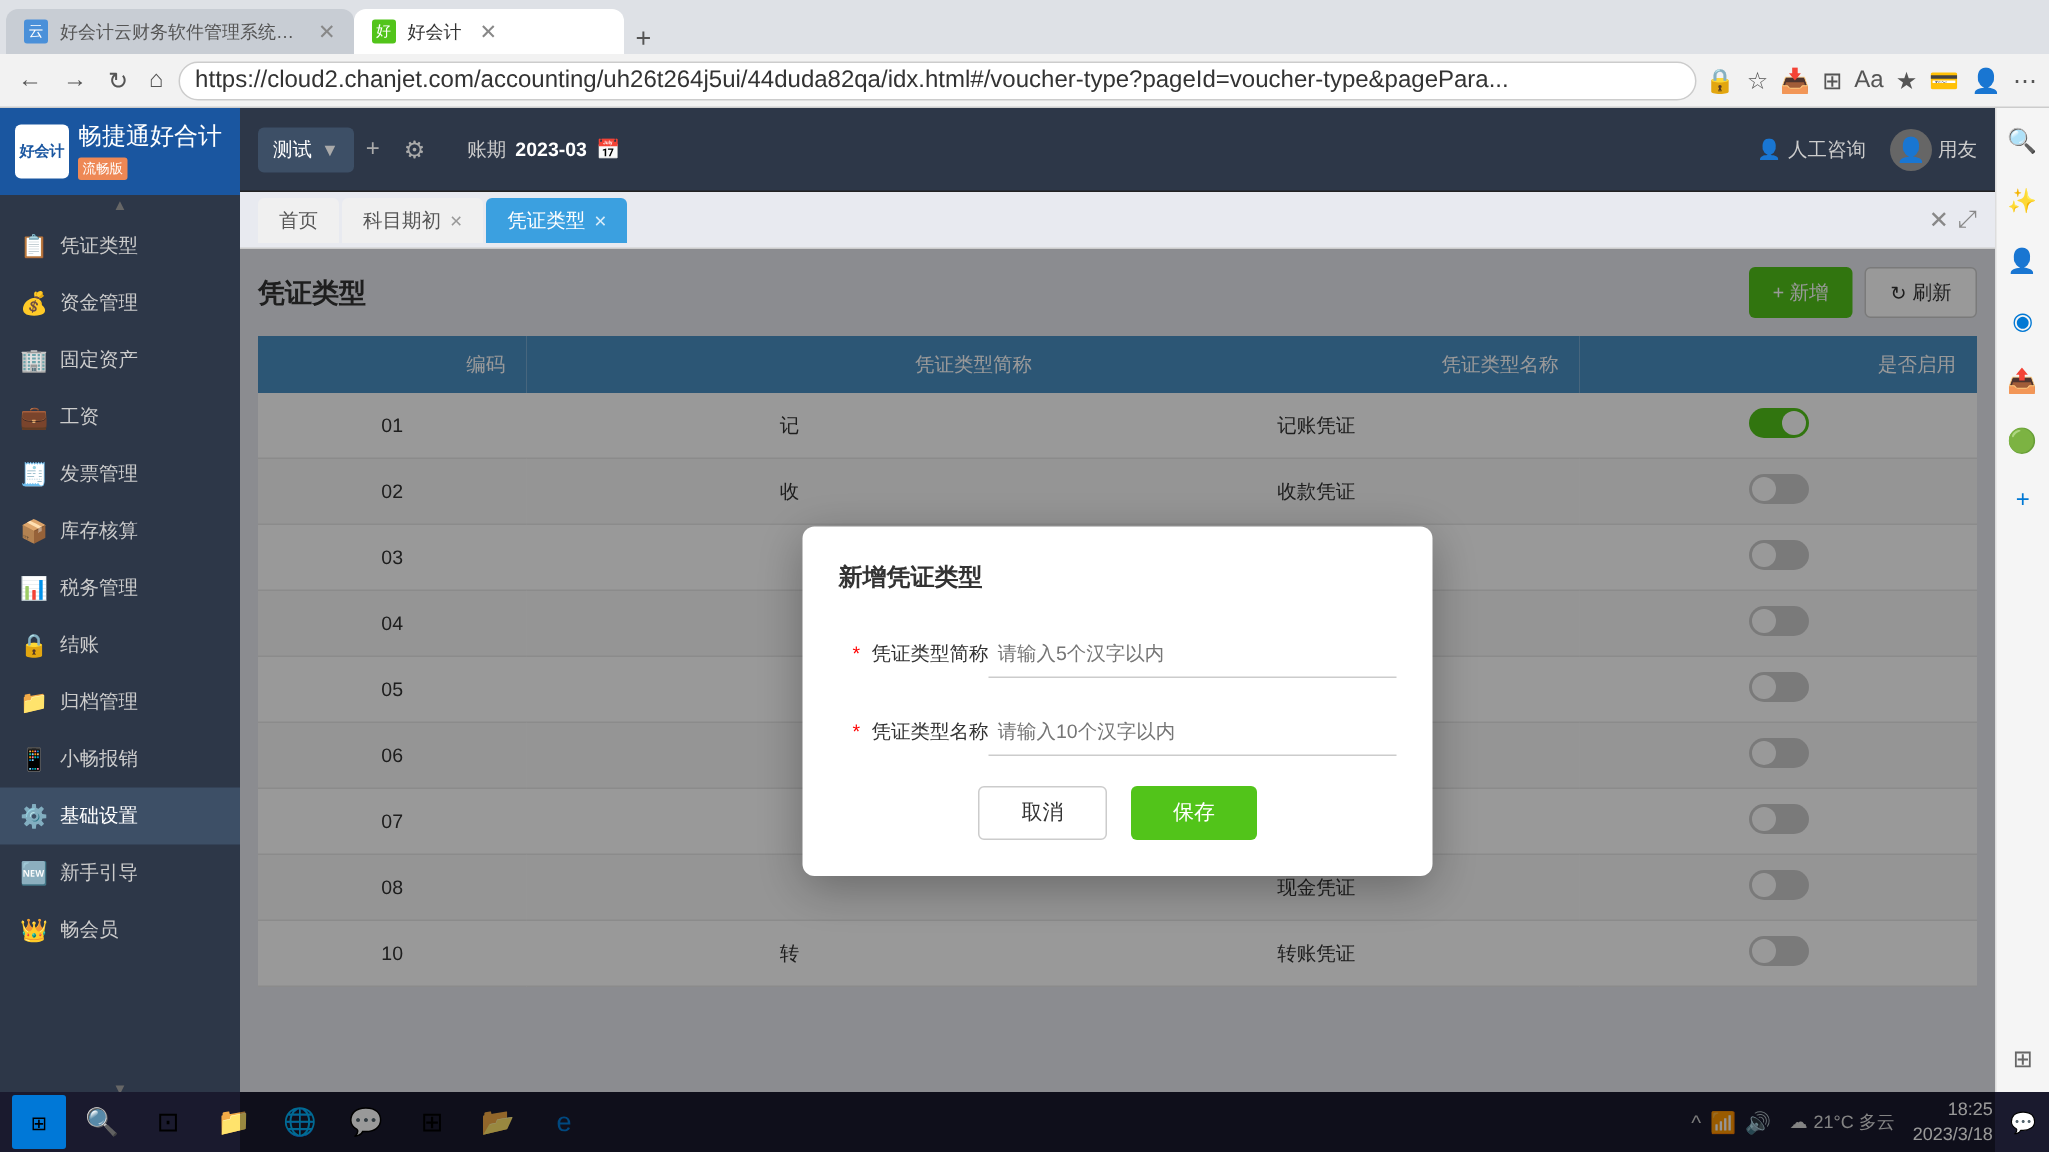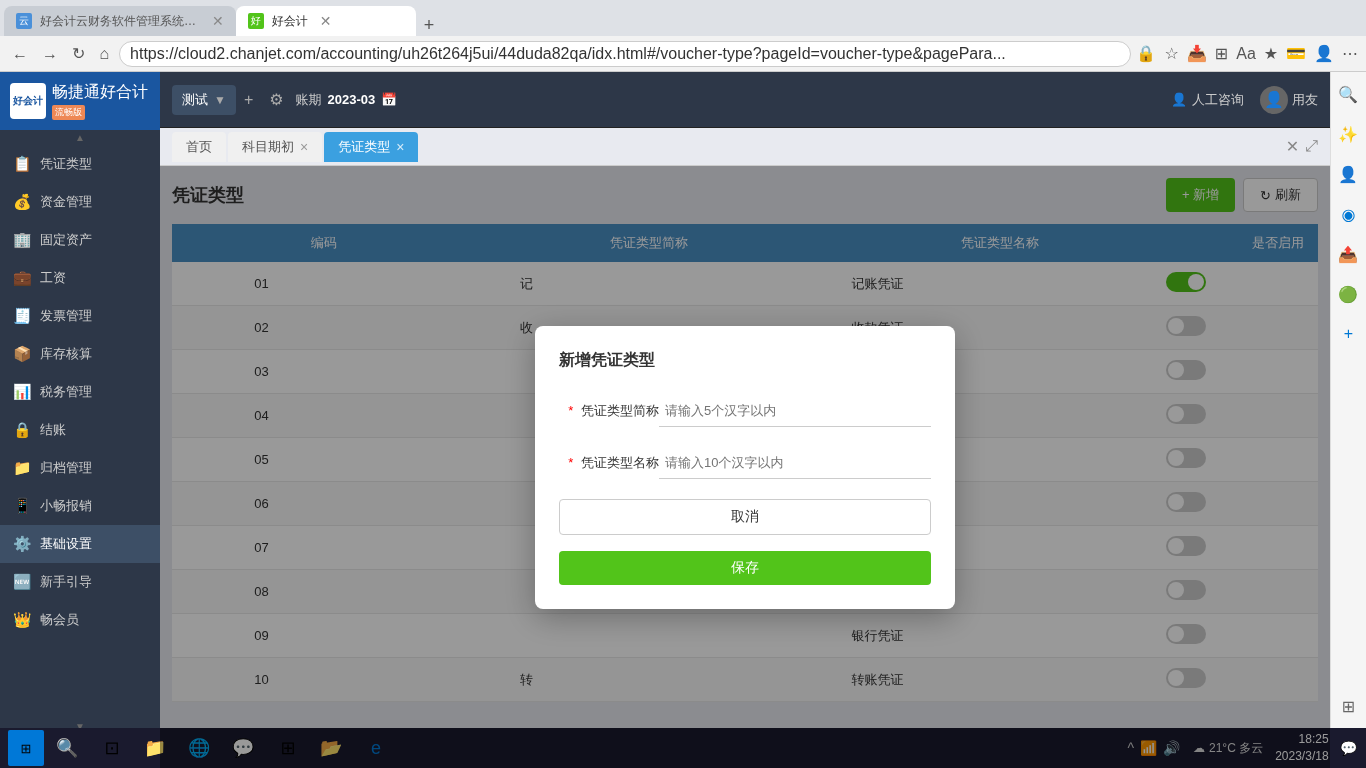--- a/index.html
+++ b/index.html
@@ -39,21 +39,21 @@
     .sidebar-scroll-indicator { text-align: center; color: #666; font-size: 10px; padding: 2px; }
     .sidebar-footer { padding: 8px 14px; color: #888; font-size: 12px; cursor: pointer; border-top: 1px solid #444; }
 
     
     .app-main { flex: 1; display: flex; flex-direction: column; overflow: hidden; }
     .app-topbar { background: #2d3748; display: flex; align-items: center; padding: 0 12px; height: 56px; border-bottom: 1px solid #222; }
     .company-selector { display: flex; align-items: center; gap: 6px; background: #3d4f66; padding: 6px 10px; border-radius: 4px; color: #fff; font-size: 13px; cursor: pointer; }
     .company-arrow { color: #aaa; font-size: 12px; }
     .topbar-actions { display: flex; align-items: center; gap: 8px; margin-left: 4px; }
     .topbar-icon-btn { background: none; border: none; color: #aaa; font-size: 16px; cursor: pointer; padding: 2px 4px; }
-    .period-info { display: flex; align-items: center; gap: 6px; color: #ccc; font-size: 13px; margin-left: 8px; }
+    .period-info { display: flex; align-items: center; gap: 6px; color: #ccc; font-size: 13px; margin-left: 24px; }
     .period-value { color: #fff; font-weight: bold; }
     .topbar-right { margin-left: auto; display: flex; align-items: center; gap: 16px; }
     .consult-btn { display: flex; align-items: center; gap: 4px; color: #ccc; cursor: pointer; font-size: 13px; }
     .user-btn { display: flex; align-items: center; gap: 4px; color: #ccc; cursor: pointer; font-size: 13px; }
     .user-avatar { width: 28px; height: 28px; background: #666; border-radius: 50%; display: flex; align-items: center; justify-content: center; font-size: 16px; }
 
     
     .content-tabs { display: flex; align-items: center; background: #e8eaf0; border-bottom: 1px solid #ccc; padding: 0 12px; height: 38px; gap: 2px; }
     .content-tab { display: flex; align-items: center; gap: 6px; padding: 6px 14px; border-radius: 4px 4px 0 0; font-size: 13px; cursor: pointer; color: #555; }
     .content-tab.active { background: #3ba0e0; color: #fff; }
@@ -88,21 +88,21 @@
     .toggle.off::after { left: 2px; }
 
     
     .modal-overlay { position: absolute; top: 0; left: 0; right: 0; bottom: 0; background: rgba(0,0,0,0.4); display: flex; align-items: center; justify-content: center; z-index: 100; }
     .modal { background: #fff; border-radius: 8px; padding: 24px; width: 420px; box-shadow: 0 8px 32px rgba(0,0,0,0.3); }
     .modal-title { font-size: 16px; font-weight: bold; color: #333; margin-bottom: 24px; }
     .form-row { display: flex; align-items: center; margin-bottom: 20px; }
     .form-label { color: #333; font-size: 13px; width: 100px; text-align: right; flex-shrink: 0; }
     .required-star { color: #f00; margin-right: 4px; }
     .form-input { flex: 1; height: 32px; border: none; border-bottom: 1px solid #ccc; outline: none; font-size: 13px; padding: 0 6px; color: #999; }
-    .modal-footer { display: flex; justify-content: center; gap: 16px; margin-top: 12px; flex-direction: column; }
+    .modal-footer { display: flex; justify-content: center; gap: 16px; margin-top: 12px; }
     .btn-cancel { background: #fff; color: #333; border: 1px solid #ccc; padding: 8px 28px; border-radius: 4px; cursor: pointer; font-size: 14px; }
     .btn-save { background: #52c41a; color: #fff; border: none; padding: 8px 28px; border-radius: 4px; cursor: pointer; font-size: 14px; }
 
     
     .right-panel { width: 36px; background: #f5f5f5; border-left: 1px solid #ddd; display: flex; flex-direction: column; align-items: center; padding: 8px 0; gap: 12px; }
     .right-panel-icon { width: 28px; height: 28px; display: flex; align-items: center; justify-content: center; cursor: pointer; color: #666; font-size: 16px; }
 
     
     .taskbar { height: 40px; background: #1a1a2e; display: flex; align-items: center; padding: 0 8px; gap: 4px; position: fixed; bottom: 0; width: 1366px; }
     .taskbar-start { width: 36px; height: 36px; background: #0078d7; display: flex; align-items: center; justify-content: center; cursor: pointer; border-radius: 2px; }
@@ -353,28 +353,20 @@
     </tr>
             <tr>
       <td>08</td>
       <td></td>
       <td>现金凭证</td>
       <td>
         <div class="toggle off"></div>
       </td>
     </tr>
             <tr>
-      <td>09</td>
-      <td></td>
-      <td>银行凭证</td>
-      <td>
-        <div class="toggle off"></div>
-      </td>
-    </tr>
-            <tr>
       <td>10</td>
       <td>转</td>
       <td>转账凭证</td>
       <td>
         <div class="toggle off"></div>
       </td>
     </tr>
           </tbody>
       </table>
 

